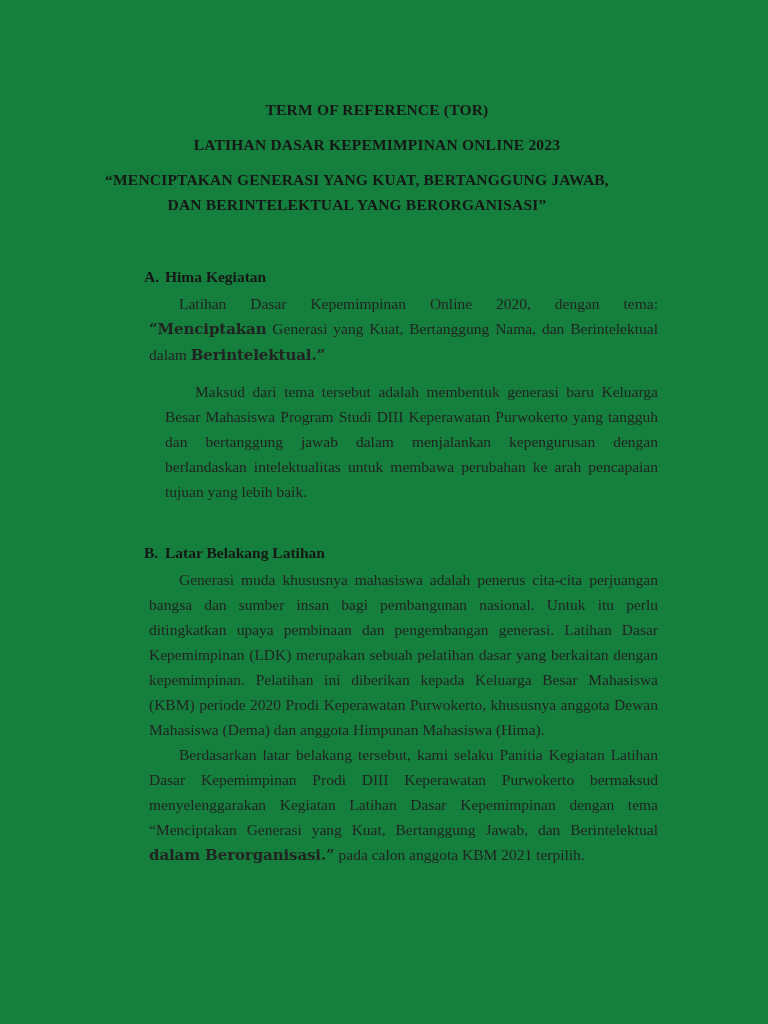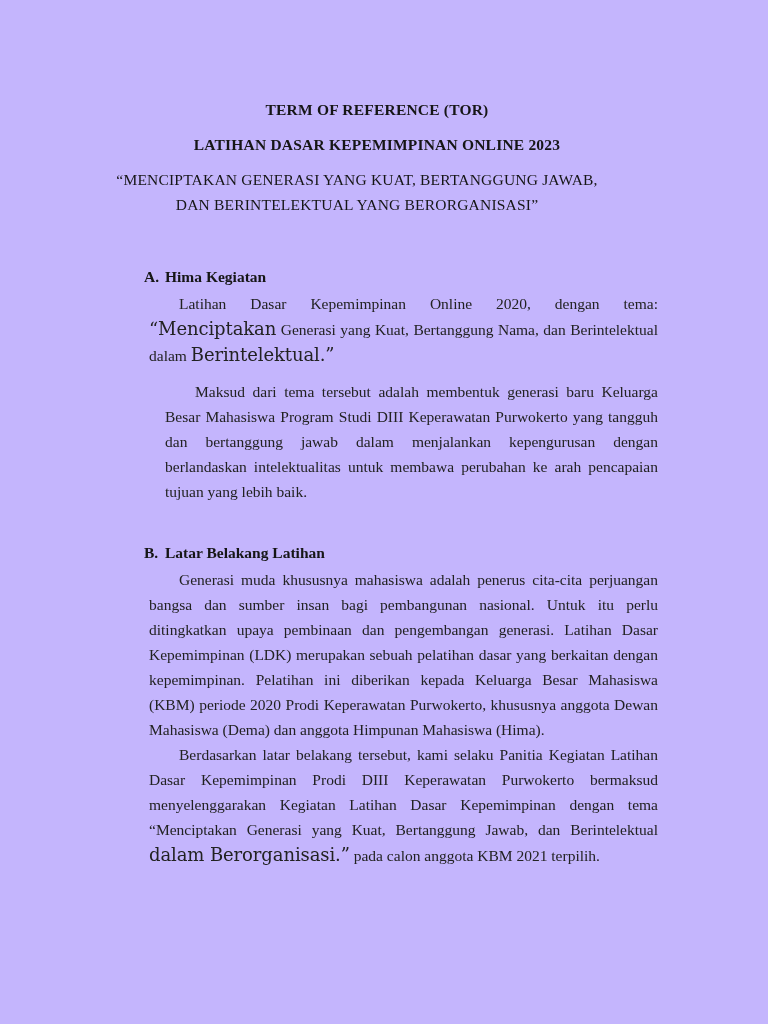--- a/index.html
+++ b/index.html
@@ -1,21 +1,21 @@
 <!DOCTYPE html>
 <html><head>
 <meta charset="utf-8">
 <style>
   * { margin:0; padding:0; box-sizing:border-box; }
   html,body { background:#ffffff; }
   .page {
     position:relative;
     width:768px;
     height:1024px;
-    background:#c4b5fd;
+    background:#15803d;
     overflow:hidden;
     font-family:"Liberation Serif", serif;
     color:#1e1e1e;
   }
   .content {
     position:absolute;
     left:96px;
     top:97px;
     width:562px;
     font-size:15.5px;
@@ -23,21 +23,21 @@
   }
   .title {
     text-align:center;
     font-weight:bold;
     letter-spacing:0.2px;
     margin-bottom:10px;
     color:#161616;
   }
   .theme-quote {
     text-align:center;
-    font-weight:normal;
+    font-weight:bold;
     letter-spacing:0.2px;
     margin-right:40px;
     margin-bottom:8px;
     color:#161616;
   }
   .section { margin-left:48px; }
   .section-a { margin-top:47px; }
   .section-b { margin-top:36px; }
   .sec-heading {
     display:flex;
@@ -48,22 +48,23 @@
   .sec-marker { width:21px; flex:none; }
   p.body {
     margin-left:5px;
     text-indent:30px;
     text-align:justify;
     color:#222222;
   }
   p.body.spaced { margin-top:11px;margin-left:21px; }
   .alt {
     font-family:"DejaVu Serif", serif;
-    font-size:18px;
+    font-size:15px;
     letter-spacing:-0.1px;
+    font-weight:bold;
   }
 </style>
 </head>
 <body>
 
 <div class="page">
   <div class="content">
 
     <div class="title">TERM OF REFERENCE (TOR)</div>
     <div class="title">LATIHAN DASAR KEPEMIMPINAN ONLINE 2023</div>

